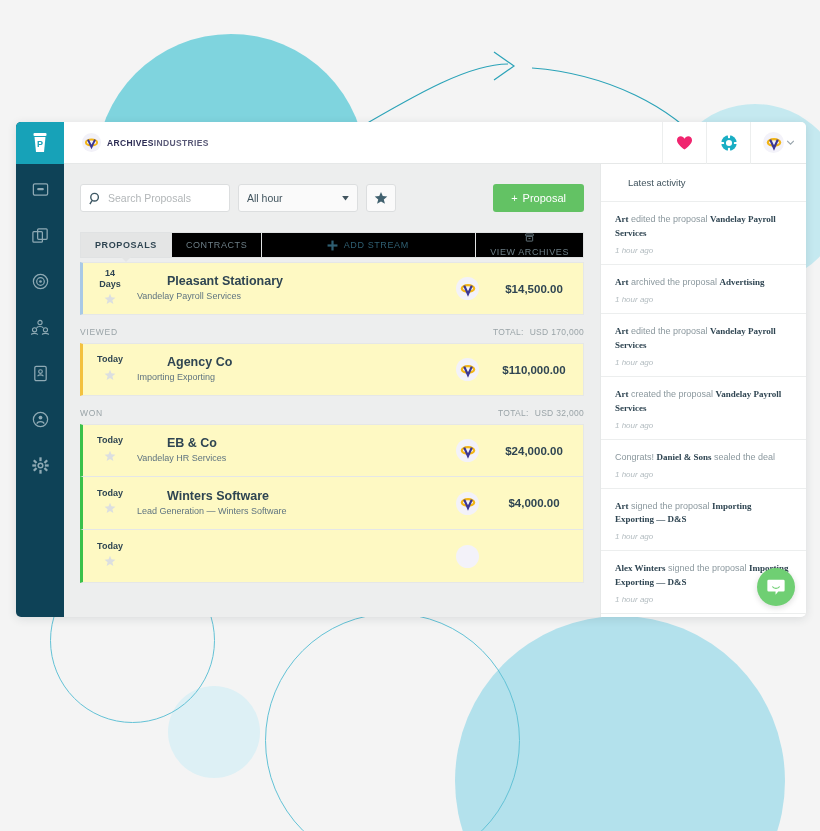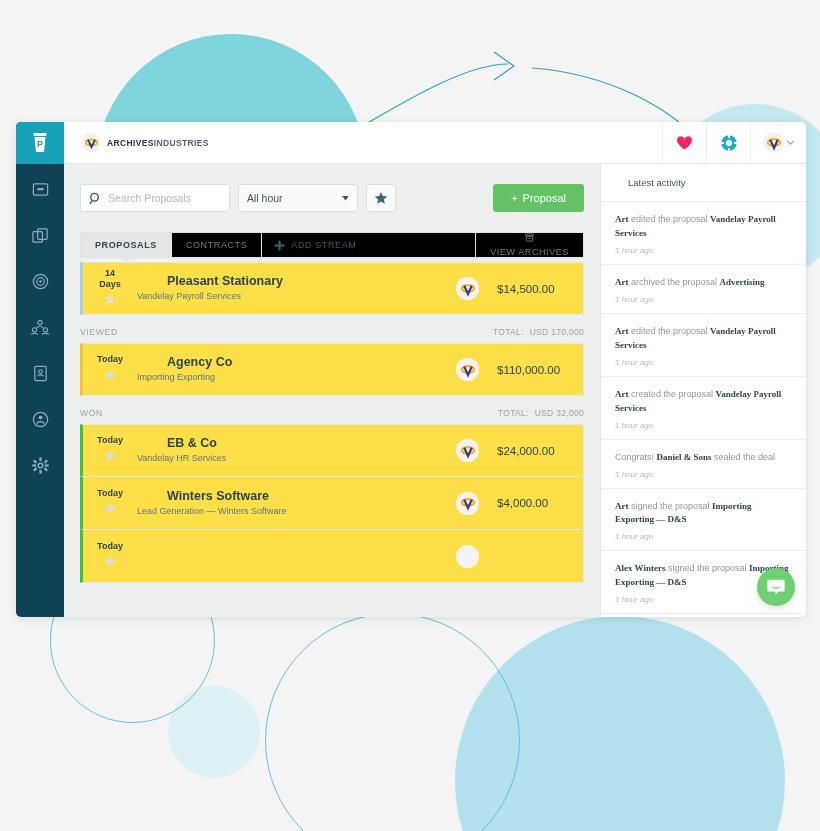--- a/index.html
+++ b/index.html
@@ -97,51 +97,51 @@
   .tab {
     padding: 0 14px; display: flex; align-items: center; font-size: 9px; letter-spacing: .6px;
     color: #6c7e86; background: #000000; border: 1px solid #e0e2e3; border-right: none; cursor: pointer;
   }
   .tab.active { background: #e4e5e5; color: #2f4552; font-weight: 700; position: relative; }
   .tab.active::after {
     content: ""; position: absolute; left: 50%; bottom: -5px; transform: translateX(-50%);
     width: 0; height: 0; border-left: 5px solid transparent; border-right: 5px solid transparent;
     border-top: 5px solid #e4e5e5;
   }
-  .tab-add { color: #2f5f72; gap: 6px; flex: 1; justify-content: flex-start; padding-left: 12px; }
+  .tab-add { color: #2f5f72; gap: 6px; flex: 1; justify-content: center; padding-left: 12px; }
   .tab-arch {
     margin-left: auto; border-right: 1px solid #e0e2e3; gap: 5px; color: #6c7e86; flex-direction: column;
   }
 
   
   .grp-head {
     display: flex; align-items: baseline; justify-content: space-between;
     padding: 12px 16px 6px 16px; font-size: 8.5px; letter-spacing: .7px; color: #9aa4a8;
   }
   .grp-total { font-size: 8.5px; letter-spacing: .3px; color: #9aa4a8; }
   .grp-total em { font-style: normal; padding-left: 6px; }
 
   
   .row-card {
-    margin: 0 16px; background: #fde047; border: 1px solid #e5e7e7;
+    margin: 0 16px; background: #fef9c3; border: 1px solid #e5e7e7;
     border-left: 3px solid #ccc; display: flex; align-items: center; height: 53px;
   }
   .row-card + .row-card { border-top: none; }
   .row-days { width: 54px; text-align: center; flex: 0 0 54px; }
   .row-days .d1 { font-size: 9px; font-weight: 700; color: #2f4552; line-height: 1.15; }
   .row-days .d2 { font-size: 9px; font-weight: 700; color: #2f4552; line-height: 1.15; }
   .row-days .star { margin-top: 2px; }
   .row-txt { flex: 1; min-width: 0; }
   .row-title { font-size: 12.5px; font-weight: 700; color: #2f4552; line-height: 1.35; margin-left: 30px; }
   .row-sub { font-size: 9px; color: #5f7480; line-height: 1.5; }
   .row-av {
     width: 23px; height: 23px; border-radius: 50%; background: #f3f2f9; flex: 0 0 23px;
     display: flex; align-items: center; justify-content: center; margin-right: 18px;
   }
-  .row-amt { font-size: 11.5px; font-weight: 400; color: #2f4552; width: 86px; text-align: left; padding-right: 12px; }
+  .row-amt { font-size: 11.5px; font-weight: 700; color: #2f4552; width: 86px; text-align: center; padding-right: 12px; }
 
   
   .activity { width: 206px; flex: 0 0 206px; background: #fff; border-left: 1px solid #e6e8e8; overflow: hidden; }
   .act-head { padding: 13px 27px; font-size: 9.5px; color: #41545e; border-bottom: 1px solid #eceeee; }
   .act-item { padding: 11px 14px 9px 14px; border-bottom: 1px solid #eceeee; }
   .act-txt { font-size: 9px; line-height: 1.55; color: #8b989e; }
   .act-txt b { color: #2f4552; font-weight: 700; font-family: Liberation Serif, serif; }
   .act-time { font-size: 8px; font-style: italic; color: #b3bcc0; margin-top: 5px; }
 
   

